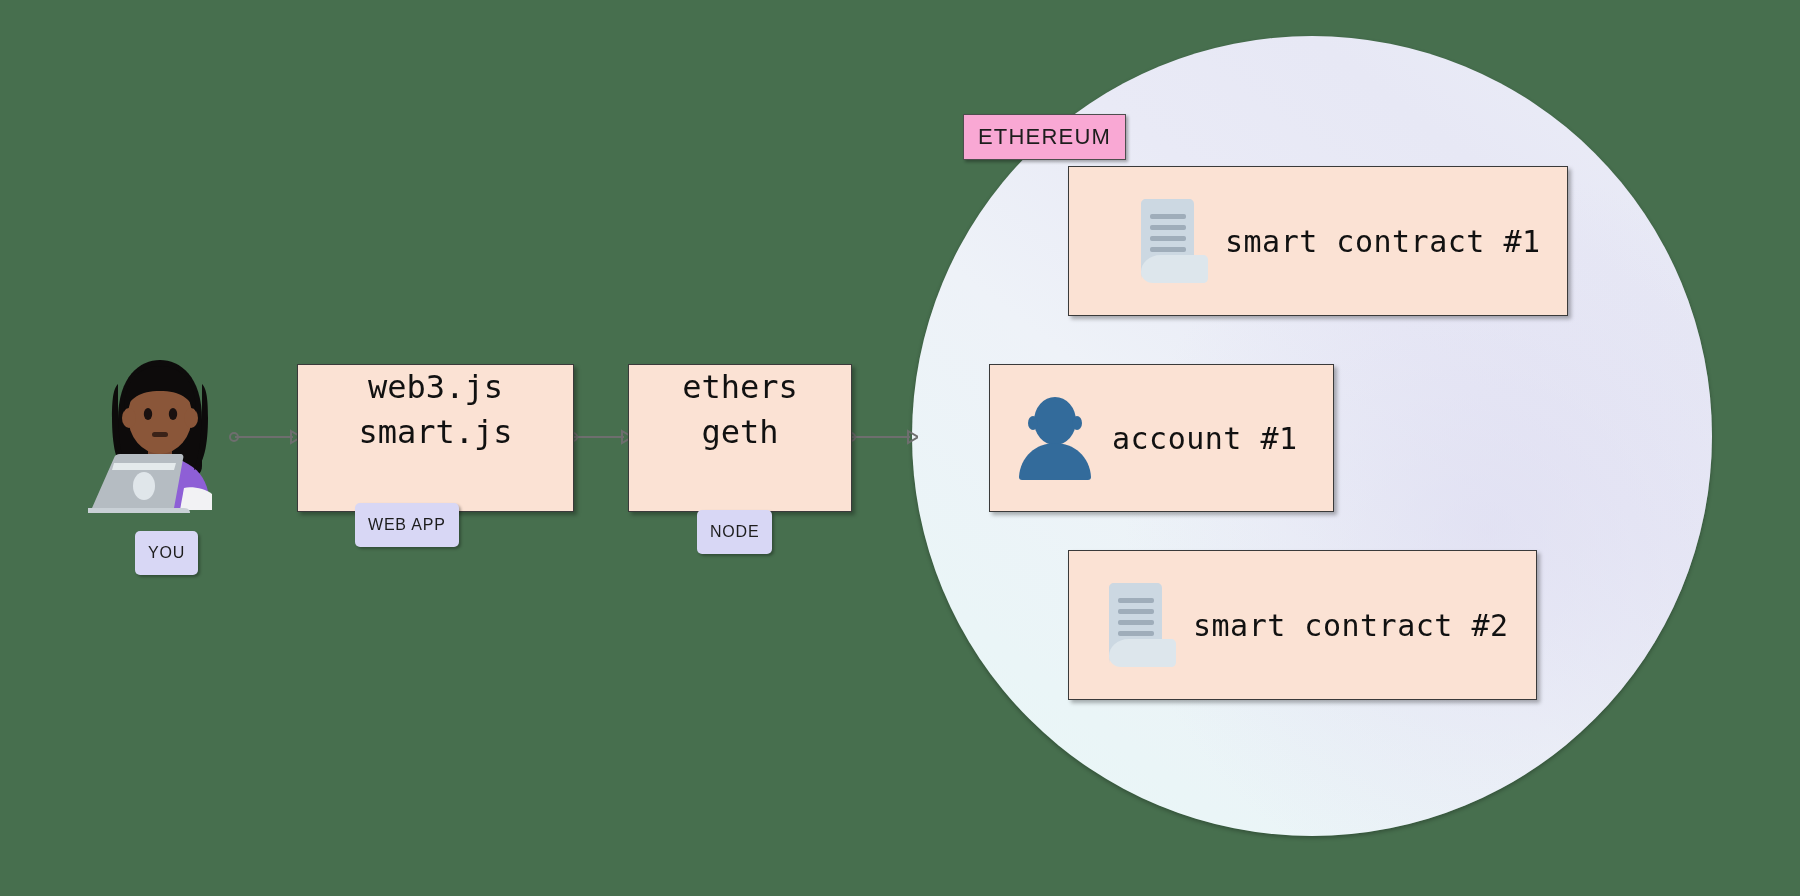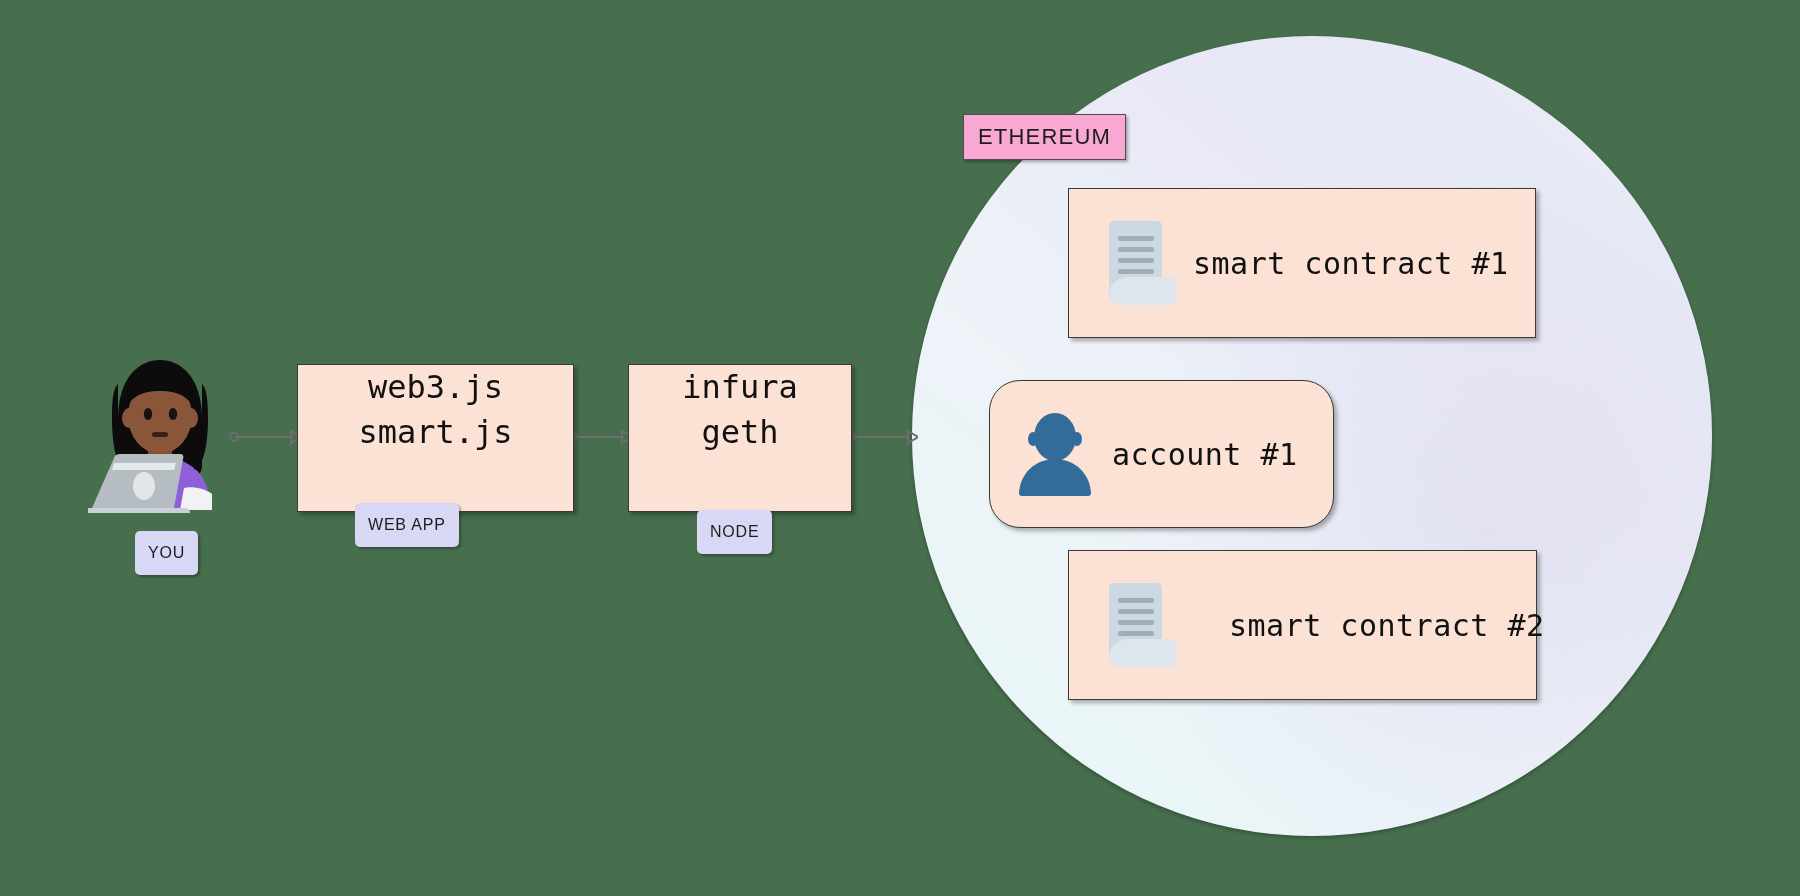--- a/index.html
+++ b/index.html
@@ -92,23 +92,23 @@
     font-size: 32px;
   }
 
   
   .item-box {
     display: flex;
     align-items: center;
     justify-content: flex-start;
     font-size: 30px;
   }
-  #box-sc1 { left: 1068px; top: 188px; width: 466px; height: 148px; }
-  #box-acct { left: 989px; top: 380px; width: 343px; height: 146px; border-radius: 31px; }
-  #box-sc2 { left: 1068px; top: 550px; width: 467px; height: 148px; gap: 36px; }
+  #box-sc1 { left: 1068px; top: 166px; width: 466px; height: 148px; padding-left: 32px; }
+  #box-acct { left: 989px; top: 364px; width: 343px; height: 146px; }
+  #box-sc2 { left: 1068px; top: 550px; width: 467px; height: 148px; }
 
   .item-icon {
     flex: 0 0 auto;
     width: 78px;
     height: 86px;
     margin-left: 30px;
     margin-right: 16px;
     position: relative;
   }
   .item-label {
@@ -227,21 +227,21 @@
 
   <div class="peach-box" id="box-webapp">
     <div class="lines">
       <span>web3.js</span>
       <span>smart.js</span>
     </div>
   </div>
 
   <div class="peach-box" id="box-node">
     <div class="lines">
-      <span>infura</span>
+      <span>ethers</span>
       <span>geth</span>
     </div>
   </div>
 
   <div class="cap-tag" id="cap-you">
     <span>YOU</span>
   </div>
   <div class="cap-tag" id="cap-webapp">
     <span>WEB APP</span>
   </div>

